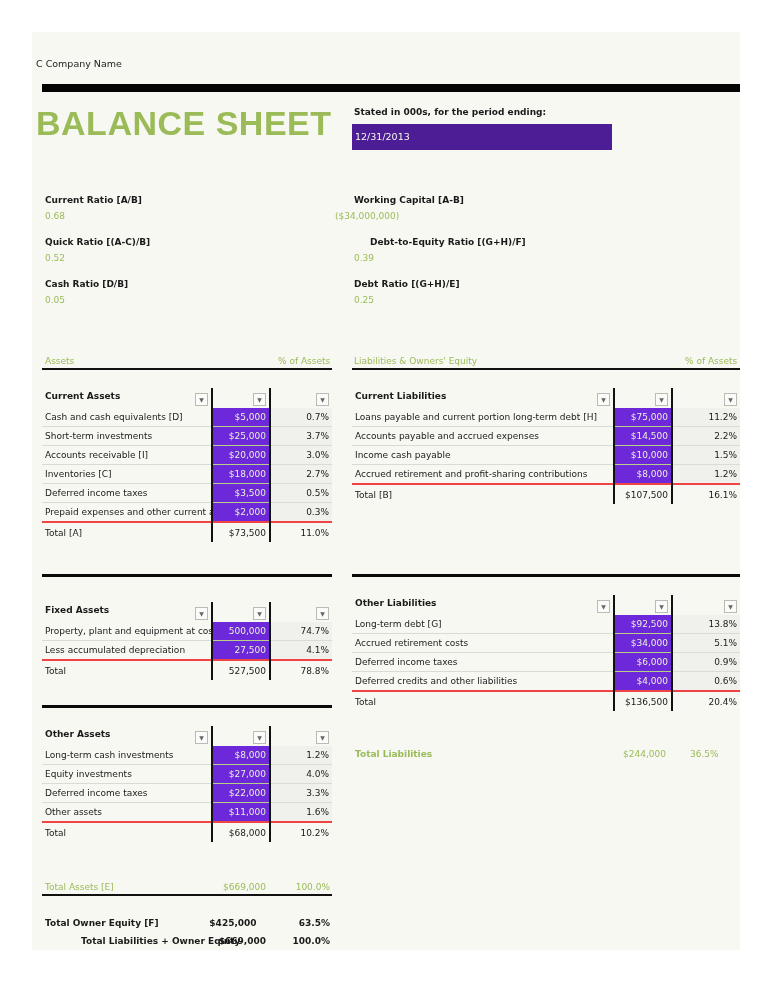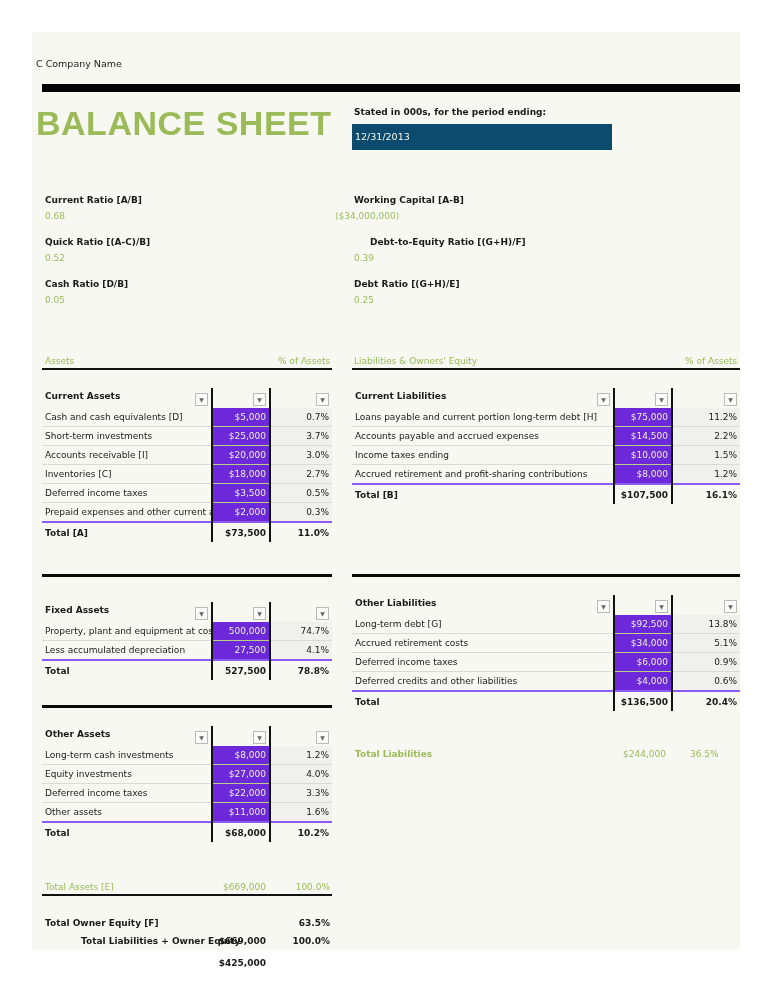--- a/index.html
+++ b/index.html
@@ -5,36 +5,36 @@
   html, body { margin:0; padding:0; background:#ffffff; }
   body { width:768px; height:994px; position:relative; overflow:hidden;
          font-family:"DejaVu Sans", "Liberation Sans", sans-serif; color:#1a1a1a; }
   .page { position:absolute; left:32px; top:32px; width:708px; height:918px; background:#f7f8f2; }
   .abs { position:absolute; }
   .company { left:36px; top:58px; font-size:9.5px; color:#222; }
   .toprule { left:42px; top:84px; width:698px; height:8px; background:#050505; }
   .title { left:36px; top:104px; font-size:34px; font-weight:bold; color:#9bbb59; letter-spacing:0.5px;
            font-family:"Liberation Sans", sans-serif; }
   .stated { left:354px; top:107px; font-size:9px; font-weight:bold; color:#1a1a1a; }
-  .datebox { left:352px; top:124px; width:260px; height:26px; background:#0c4a6e; color:#f4f8ea;
+  .datebox { left:352px; top:124px; width:260px; height:26px; background:#4c1d95; color:#f4f8ea;
              font-size:9.5px; line-height:26px; padding-left:3px; box-sizing:border-box; }
   .ratio-label { font-size:9px; font-weight:bold; color:#1a1a1a; }
   .ratio-value { font-size:9px; color:#9bbb59; }
   .sect-head { font-size:9px; color:#9bbb59; }
   .sect-rule { height:2px; background:#111; }
   .thick-rule { height:3px; background:#0a0a0a; }
 
   table.bs { position:absolute; border-collapse:collapse; font-size:9px; table-layout:fixed; }
   table.bs td { height:18px; padding:0 3px; white-space:nowrap; overflow:hidden; }
   table.bs tr.hdr td { height:20px; font-weight:bold; }
   table.bs tr.item td { border-bottom:1px solid #d9dcd2; }
   table.bs tr.item td.amt { background:#6d28d9; color:#e9f1d8; text-align:right; border-bottom:1px solid #b7cf86; }
   table.bs td.pct { text-align:right; }
   table.bs tr.item td.pct { background:#f0f1ec; }
-  table.bs tr.total td { font-weight:bold; border-top:2px solid #8b5cf6; height:19px; }
+  table.bs tr.total td { font-weight:normal; border-top:2px solid #ef4444; height:19px; }
   table.bs tr.total td.amt, table.bs tr.total td.pct { text-align:right; }
   table.bs td.amt { border-left:2px solid #111; border-right:2px solid #111; }
   table.bs tr.hdr td.amt { background:transparent; }
   .dd { display:inline-block; width:11px; height:11px; border:1px solid #b9bcb4; background:#fbfbf9;
         font-size:6px; line-height:11px; text-align:center; color:#666; float:right; margin-top:2px; }
 
   .summary { font-size:9px; }
   .green-text { color:#9bbb59; }
   .bold { font-weight:bold; }
 </style>
@@ -145,21 +145,21 @@
     <td>Loans payable and current portion long-term debt   [H]</td>
     <td class="amt">$75,000</td>
     <td class="pct">11.2%</td>
   </tr>
   <tr class="item">
     <td>Accounts payable and accrued expenses</td>
     <td class="amt">$14,500</td>
     <td class="pct">2.2%</td>
   </tr>
   <tr class="item">
-    <td>Income taxes ending</td>
+    <td>Income cash payable</td>
     <td class="amt">$10,000</td>
     <td class="pct">1.5%</td>
   </tr>
   <tr class="item">
     <td>Accrued retirement and profit-sharing contributions</td>
     <td class="amt">$8,000</td>
     <td class="pct">1.2%</td>
   </tr>
   <tr class="total">
     <td>Total   [B]</td>
@@ -299,18 +299,18 @@
 <div class="abs summary green-text bold" style="left:355px;top:749px;">Total Liabilities</div>
 <div class="abs summary green-text" style="left:600px;top:749px;width:66px;text-align:right;">$244,000</div>
 <div class="abs summary green-text" style="left:690px;top:749px;width:48px;text-align:left;">36.5%</div>
 
 <div class="abs summary green-text" style="left:45px;top:882px;">Total Assets   [E]</div>
 <div class="abs summary green-text" style="left:200px;top:882px;width:66px;text-align:right;">$669,000</div>
 <div class="abs summary green-text" style="left:282px;top:882px;width:48px;text-align:right;">100.0%</div>
 <div class="abs sect-rule" style="left:42px;top:894px;width:290px;"></div>
 
 <div class="abs summary bold" style="left:45px;top:918px;">Total Owner Equity   [F]</div>
-<div class="abs summary bold" style="left:200px;top:958px;width:66px;text-align:right;">$425,000</div>
+<div class="abs summary bold" style="left:200px;top:918px;width:66px;text-align:center;">$425,000</div>
 <div class="abs summary bold" style="left:282px;top:918px;width:48px;text-align:right;">63.5%</div>
 
 <div class="abs summary bold" style="left:45px;top:936px;margin-left:36px;">Total Liabilities + Owner Equity</div>
 <div class="abs summary bold" style="left:200px;top:936px;width:66px;text-align:right;">$669,000</div>
 <div class="abs summary bold" style="left:282px;top:936px;width:48px;text-align:right;">100.0%</div>
 
 </body></html>

